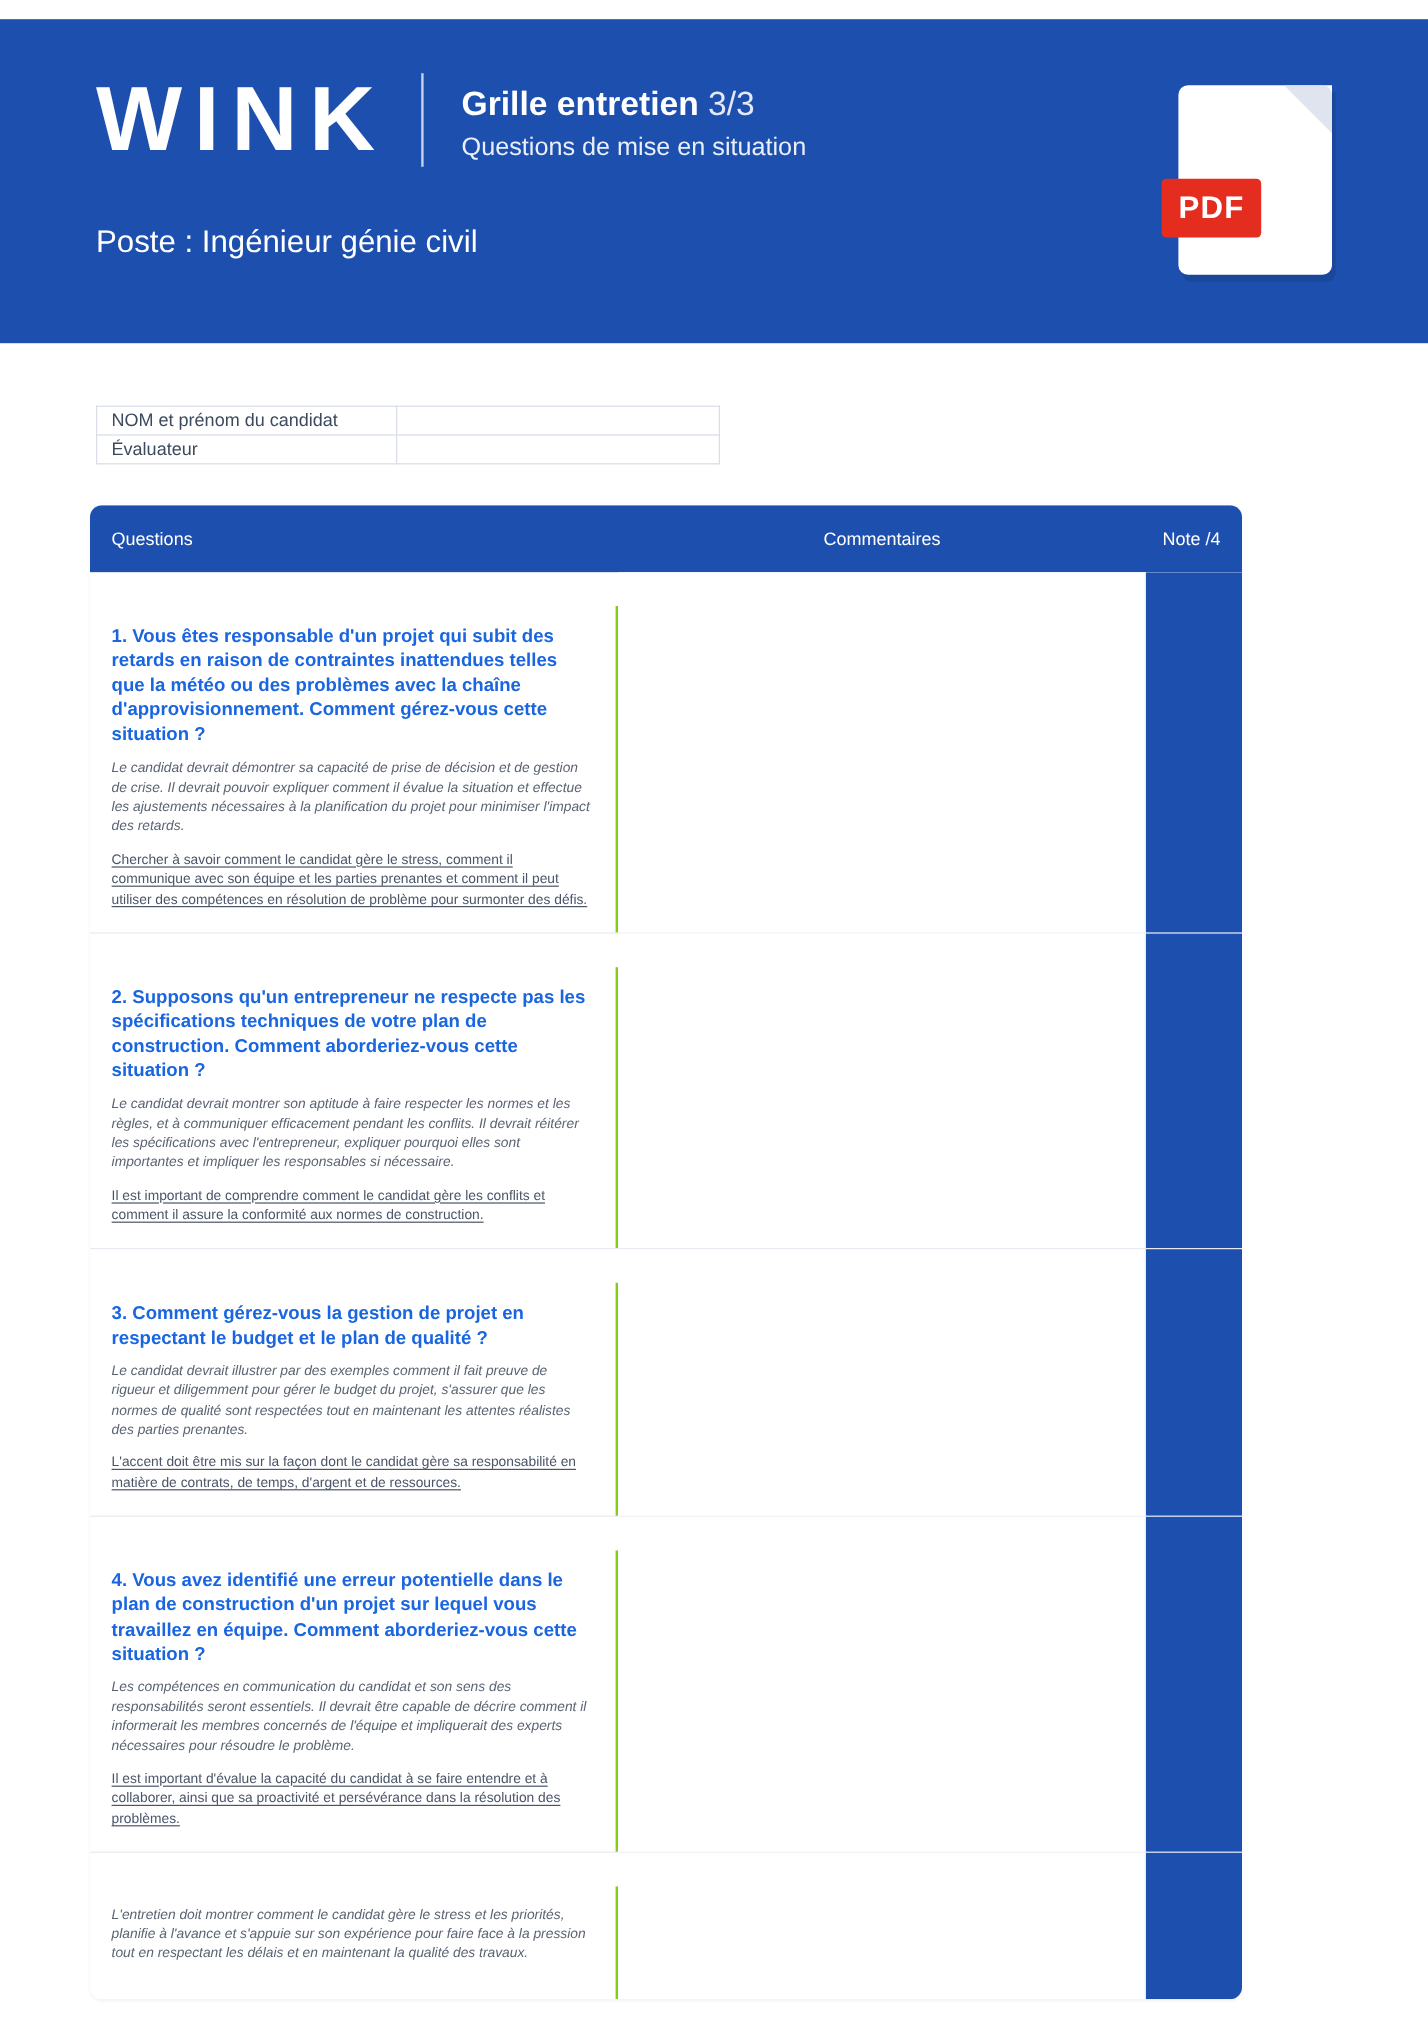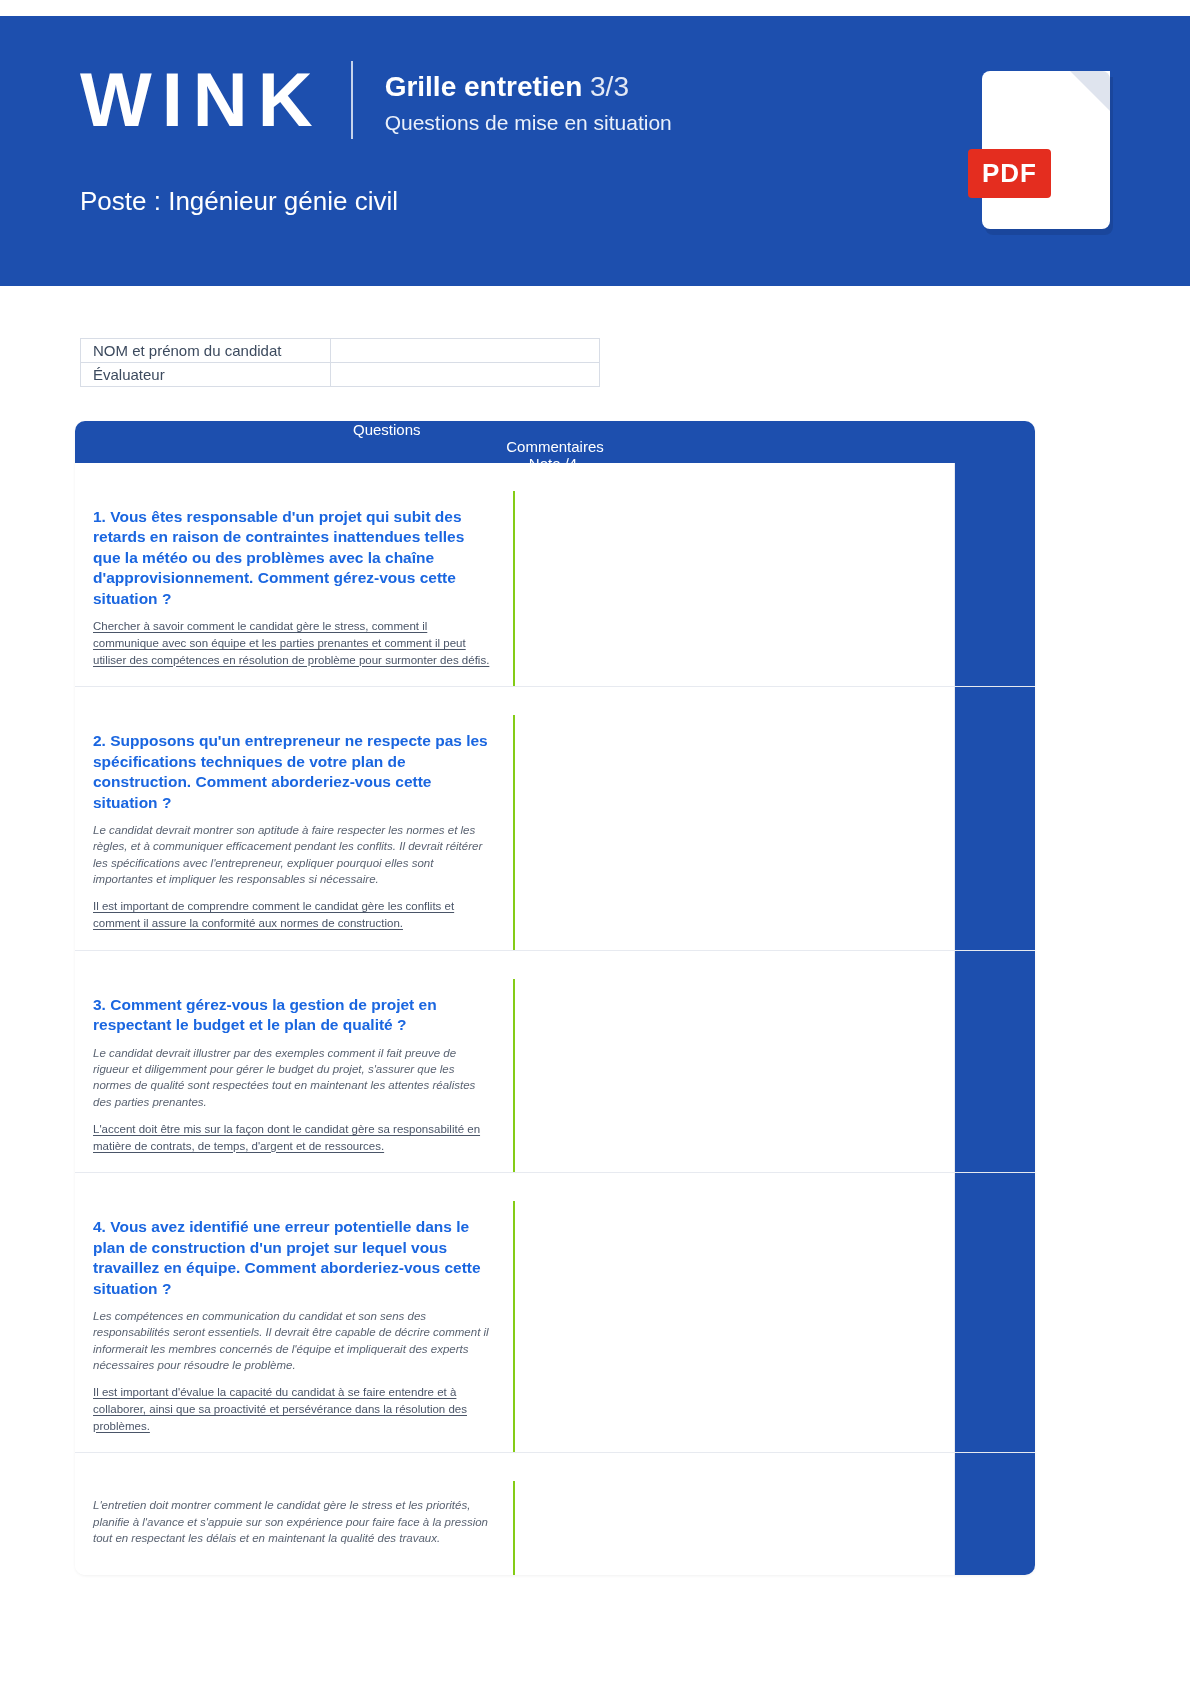--- a/index.html
+++ b/index.html
@@ -141,23 +141,22 @@
     width: 960px;
     border-radius: 10px;
     overflow: hidden;
     box-shadow: 0 1px 3px rgba(0,0,0,0.06);
   }
   .grid-head {
     display: flex;
     background: #1d4fae;
     color: #ffffff;
     font-size: 15px;
-    height: 42px;
+    height: 56px;
     align-items: center;
-    flex-direction: column;
   }
   .col-q { width: 440px; padding-left: 18px; }
   .col-c { width: 440px; text-align: center; }
   .col-n { width: 80px; text-align: center; padding-right: 4px; }
 
   .grid-body { background: #ffffff; }
 
   .qrow {
     display: flex;
     border-bottom: 1px solid #e7eaf0;
@@ -252,20 +251,21 @@
     <div class="col-q">Questions</div>
     <div class="col-c">Commentaires</div>
     <div class="col-n">Note /4</div>
   </div>
 
   <div class="grid-body">
 
     <div class="qrow">
       <div class="cell-q">
         <p class="q-title">1. Vous êtes responsable d'un projet qui subit des retards en raison de contraintes inattendues telles que la météo ou des problèmes avec la chaîne d'approvisionnement. Comment gérez-vous cette situation ?</p>
+        <p class="q-desc">Le candidat devrait démontrer sa capacité de prise de décision et de gestion de crise. Il devrait pouvoir expliquer comment il évalue la situation et effectue les ajustements nécessaires à la planification du projet pour minimiser l'impact des retards.</p>
         <p class="q-note">Chercher à savoir comment le candidat gère le stress, comment il communique avec son équipe et les parties prenantes et comment il peut utiliser des compétences en résolution de problème pour surmonter des défis.</p>
       </div>
       <div class="cell-c"></div>
       <div class="cell-n"></div>
     </div>
 
     <div class="qrow">
       <div class="cell-q">
         <p class="q-title">2. Supposons qu'un entrepreneur ne respecte pas les spécifications techniques de votre plan de construction. Comment aborderiez-vous cette situation ?</p>
         <p class="q-desc">Le candidat devrait montrer son aptitude à faire respecter les normes et les règles, et à communiquer efficacement pendant les conflits. Il devrait réitérer les spécifications avec l'entrepreneur, expliquer pourquoi elles sont importantes et impliquer les responsables si nécessaire.</p>

